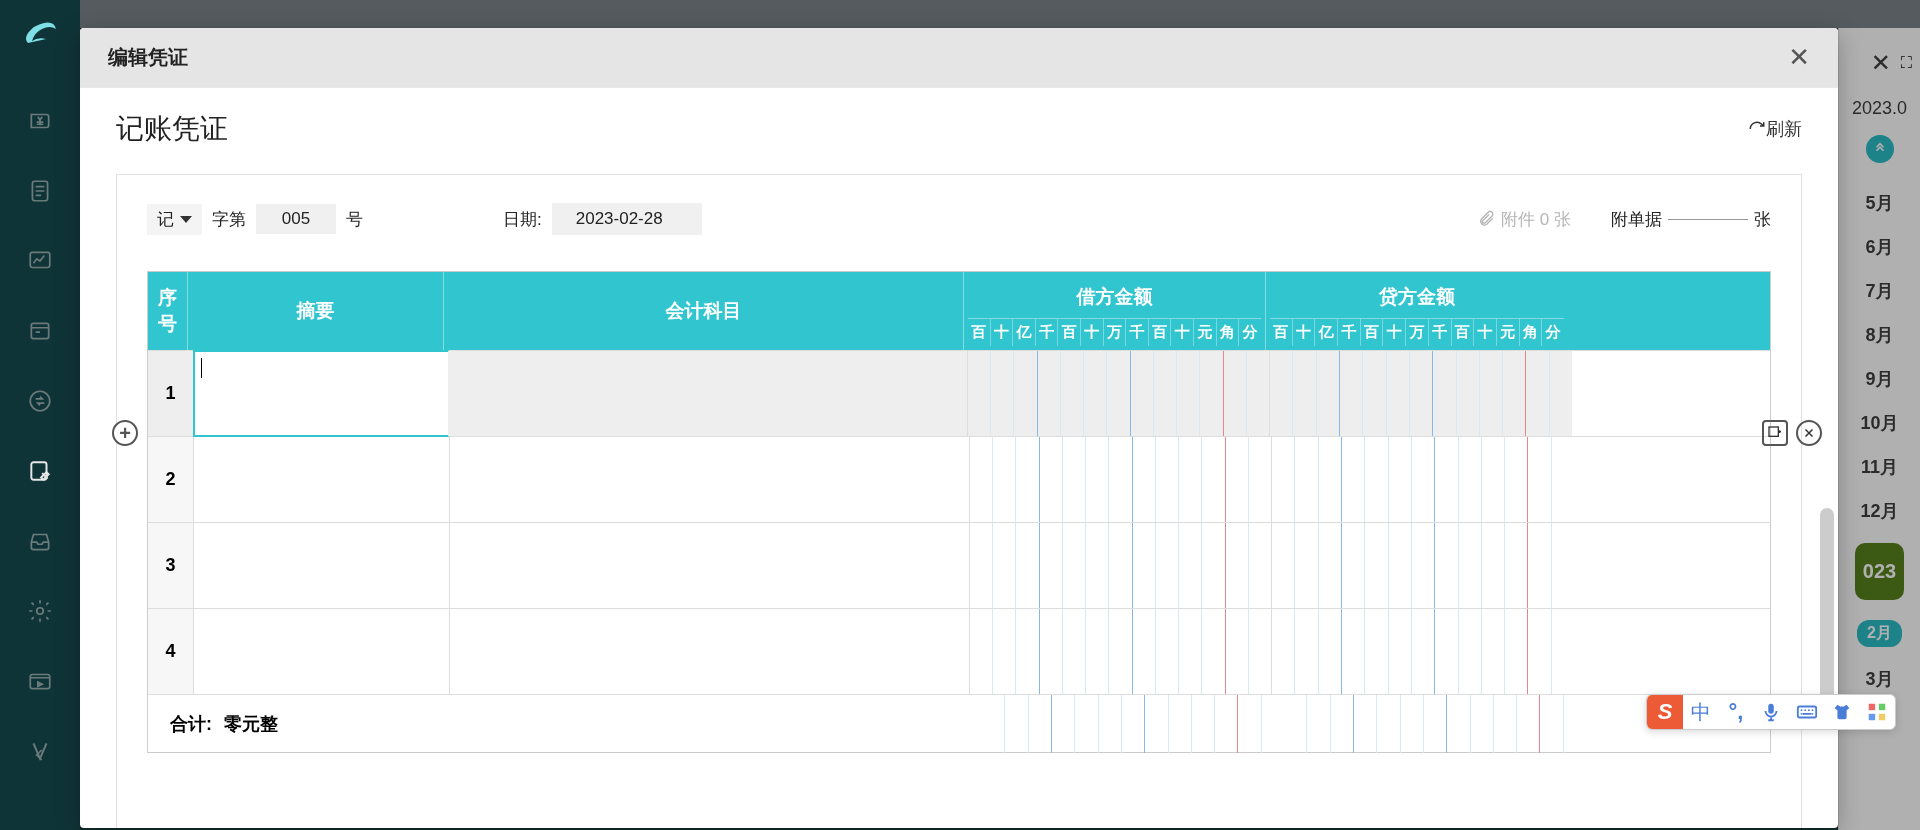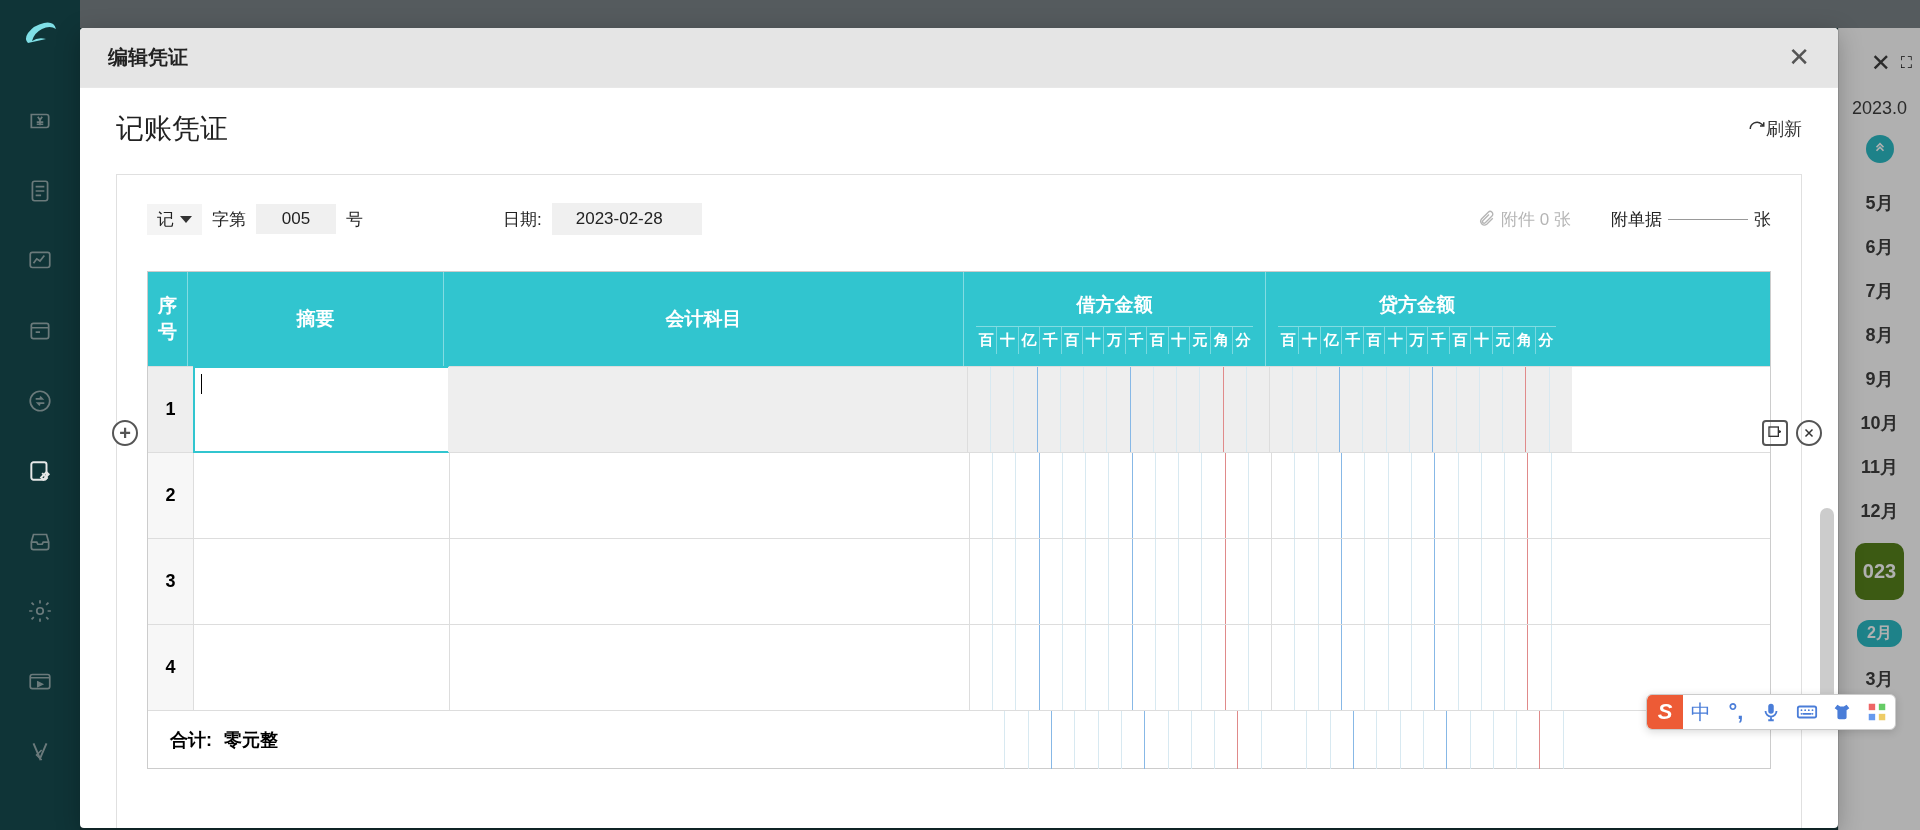--- a/index.html
+++ b/index.html
@@ -52,21 +52,21 @@
 .attach-single { color: #222; display: flex; align-items: center; gap: 6px; margin-left: 30px; }
 .attach-input { border: none; border-bottom: 1px solid #999; width: 80px; }
 
 
 .voucher-table { border: 1px solid #ccc; margin-top: 36px; position: relative; }
 .vt-head1 { display: flex; background: #31C5CF; color: #fff; font-size: 19px; font-weight: 700; text-align: center; }
 .vt-head1 > div { border-right: 1px solid rgba(255,255,255,0.4); padding: 10px 4px; display: flex; align-items: center; justify-content: center; }
 .col-seq { width: 40px; }
 .col-summary { width: 256px; }
 .col-account { width: 520px; }
-.col-amount { width: 302px; flex-direction: column; padding: 12px !important; }
+.col-amount { width: 302px; flex-direction: column; padding: 4px !important; }
 .col-amount-h { width: 100%; padding: 8px 0; border-bottom: 1px solid rgba(255,255,255,0.4); }
 .digit-row { display: flex; width: 100%; }
 .digit-row span { flex: 1; font-size: 15px; font-weight: 600; padding: 4px 0; border-right: 1px solid rgba(255,255,255,0.35); }
 .digit-row span:last-child { border-right: none; }
 
 .vt-body { }
 .vt-row { display: flex; height: 86px; border-top: 1px solid #ddd; }
 .vt-row > div { border-right: 1px solid #ddd; }
 .c-seq { width: 46px; display: flex; align-items: center; justify-content: center; font-size: 18px; font-weight: 700; background: #f7f7f7; }
 .c-summary { width: 256px; }

